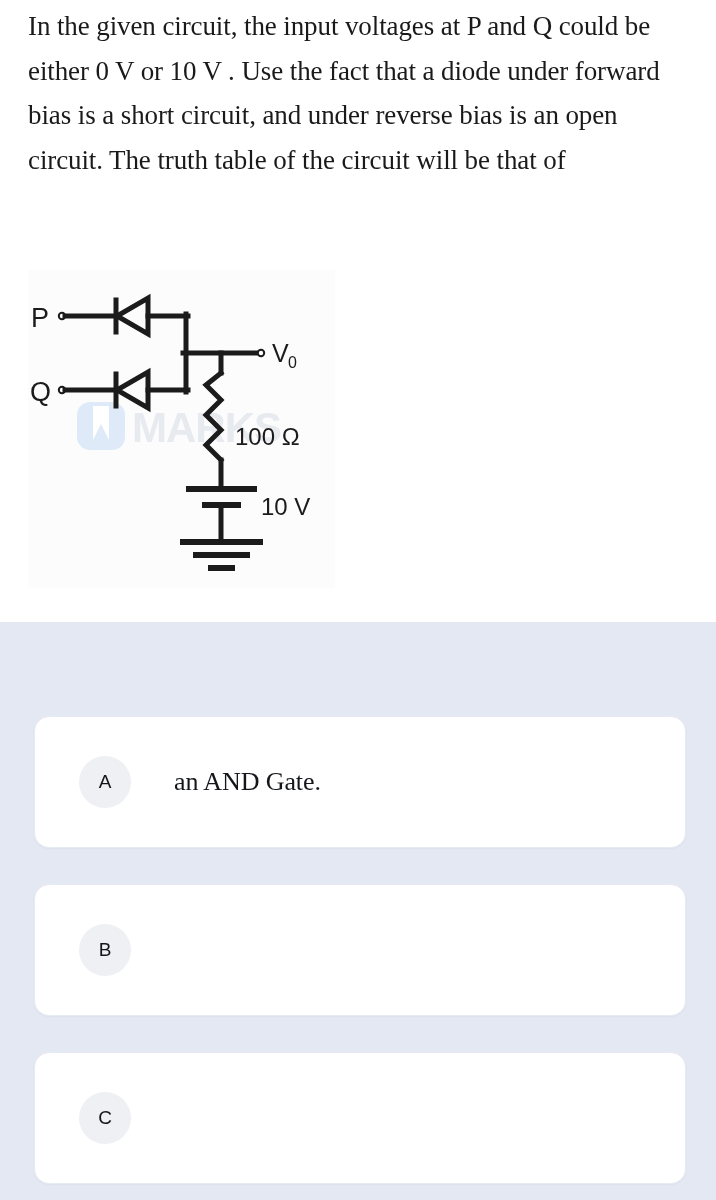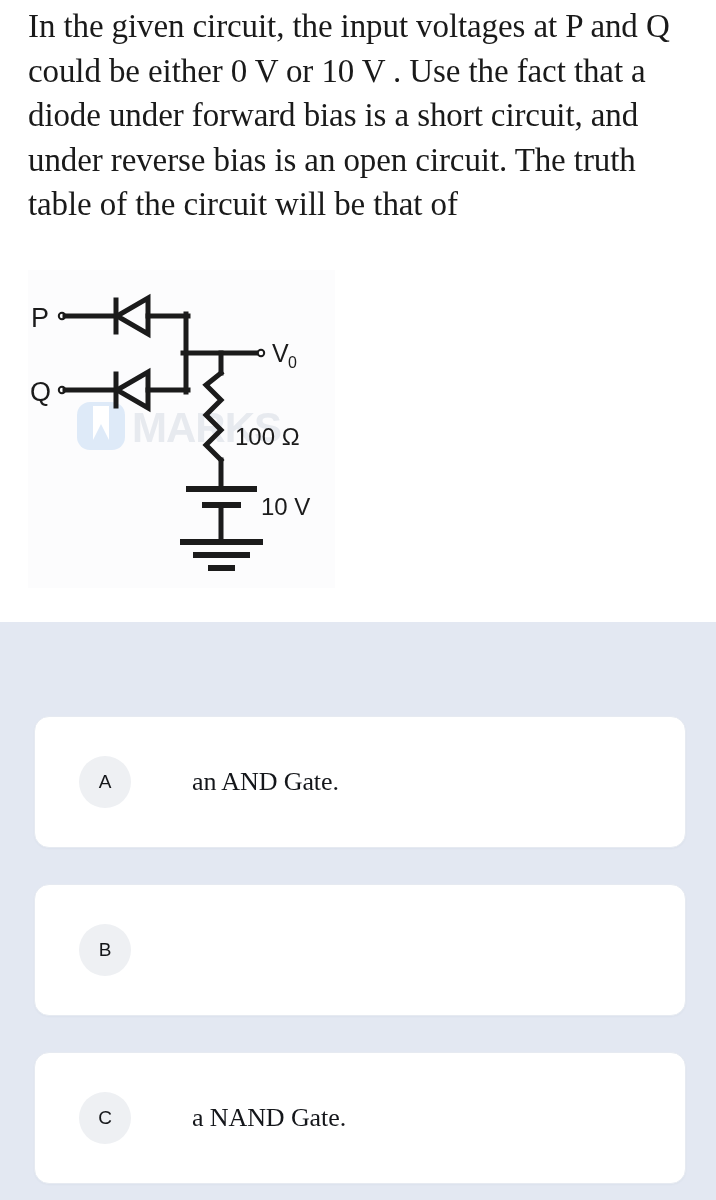--- a/index.html
+++ b/index.html
@@ -21,21 +21,21 @@
   .question-section {
     background: #ffffff;
     width: 716px;
     height: 622px;
     padding: 0;
     position: relative;
   }
 
   .question-text {
     font-family: "Liberation Serif", "DejaVu Serif", serif;
-    font-size: 33px;
+    font-size: 27px;
     line-height: 44.5px;
     color: #1a1a1a;
     padding: 4px 28px 0 28px;
     letter-spacing: -0.1px;
   }
 
   
   .figure-wrap {
     position: absolute;
     left: 28px;
@@ -81,21 +81,21 @@
     align-items: center;
     justify-content: center;
     margin-left: 44px;
     font-family: "Liberation Sans", "DejaVu Sans", sans-serif;
     font-size: 19px;
     color: #141619;
     font-weight: 400;
   }
 
   .option-label {
-    margin-left: 61px;
+    margin-left: 43px;
     font-family: "Liberation Serif", "DejaVu Serif", serif;
     font-size: 26px;
     color: #14161a;
     letter-spacing: -0.1px;
   }
 
   #opt-0 { top: 94px;  }
   #opt-1 { top: 262px; }
   #opt-2 { top: 430px; }
 </style>
@@ -178,16 +178,15 @@
     <div class="option-badge">A</div>
     <div class="option-label">an AND Gate.</div>
   </div>
 
   <div class="option-card" id="opt-1">
     <div class="option-badge">B</div>
   </div>
 
   <div class="option-card" id="opt-2">
     <div class="option-badge">C</div>
-    <div class="option-label">a NAND Gate.</div>
   </div>
 
 </div>
 
 </body></html>

